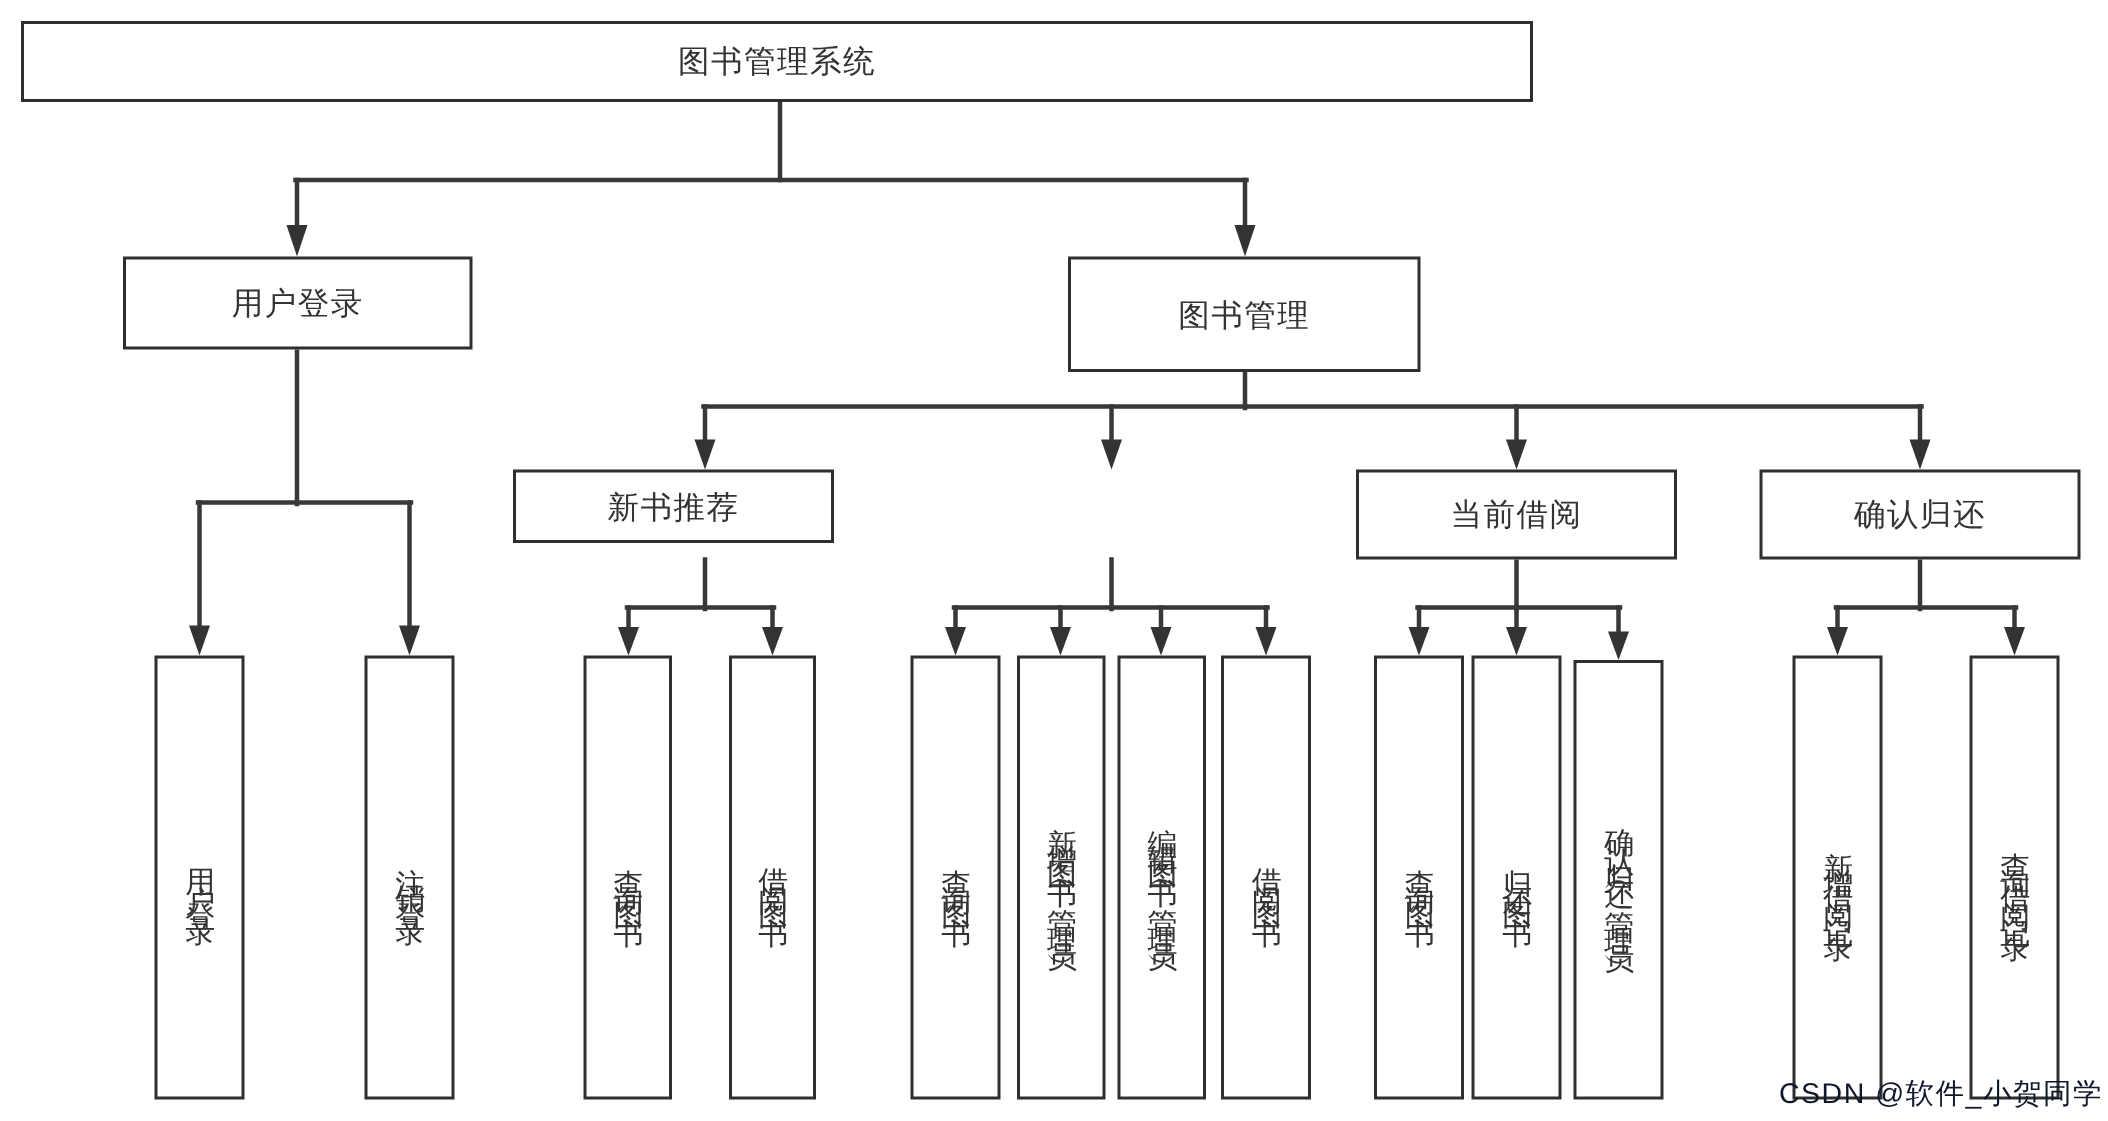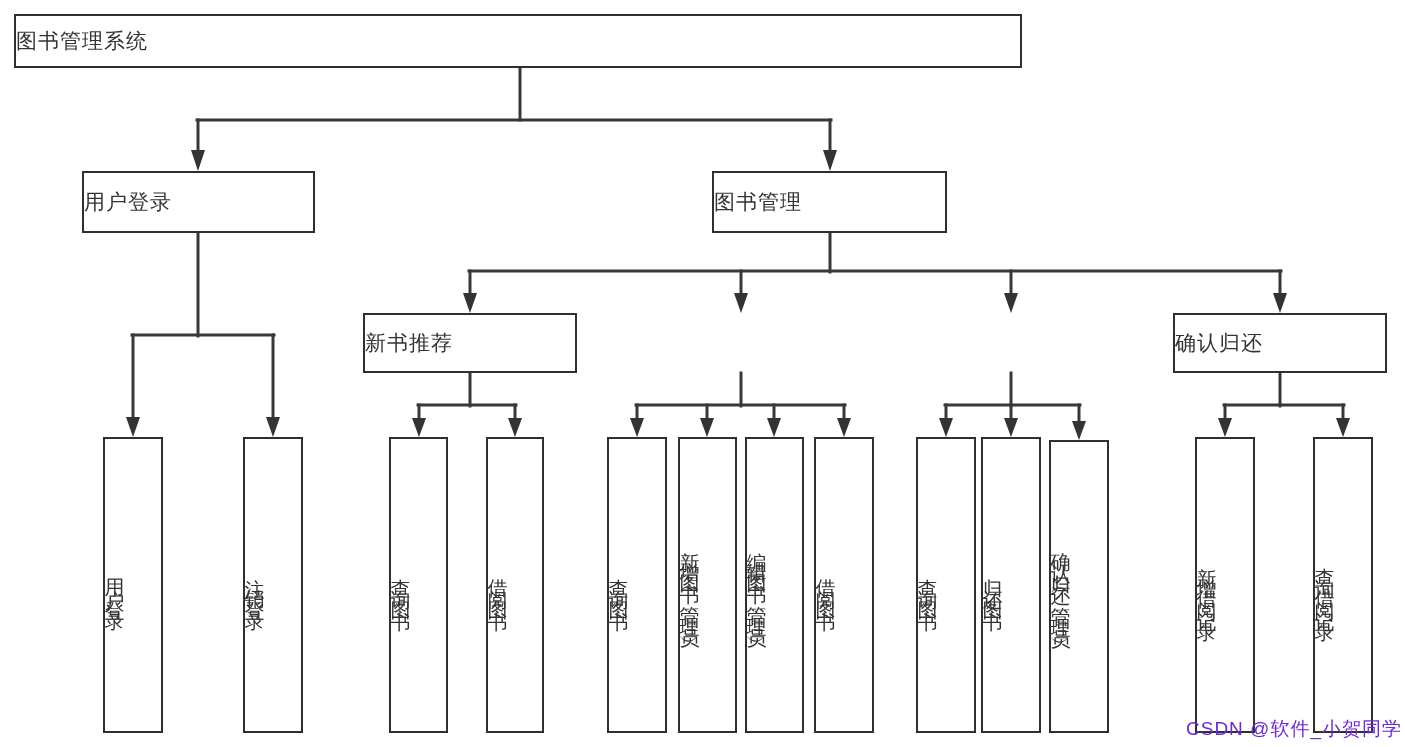--- a/index.html
+++ b/index.html
@@ -3,30 +3,30 @@
 <meta charset="utf-8">
 <style>
   html,body{margin:0;padding:0;background:#fff;}
   .stage{
     position:relative;width:1405px;height:747px;background:#ffffff;overflow:hidden;
     font-family:"Liberation Sans","DejaVu Sans",sans-serif;color:#333333;
   }
   .connectors{position:absolute;left:0;top:0;width:1405px;height:747px;}
   .node{
     position:absolute;box-sizing:border-box;background:#ffffff;
-    border:2.5px solid #2f2f2f;display:flex;align-items:center;
+    border:2.5px solid #2f2f2f;display:flex;align-items:center;justify-content:center;
   }
   .hlabel{font-size:21px;letter-spacing:1px;color:#333;white-space:nowrap;}
   .vlabel{
     writing-mode:vertical-lr;text-orientation:mixed;
     font-size:20px;line-height:1;letter-spacing:11px;color:#333;white-space:nowrap;
   }
   .watermark{
     position:absolute;left:1186px;top:716px;font-size:19px;letter-spacing:1px;
-    color:#6d28d9;white-space:nowrap;z-index:5;
+    color:#0f172a;white-space:nowrap;z-index:5;
   }
 </style>
 </head>
 <body>
 
 <div class="stage">
 
   <svg class="connectors" width="1405" height="747" viewBox="0 0 1405 747">
     <g stroke="#383838" stroke-width="3" stroke-linecap="square">
 
@@ -93,26 +93,29 @@
     </g>
   </svg>
 
   <div class="node" style="left:14px;top:14px;width:1008px;height:54px">
     <span class="hlabel">图书管理系统</span>
   </div>
 
   <div class="node" style="left:82px;top:171px;width:233px;height:62px">
     <span class="hlabel">用户登录</span>
   </div>
-  <div class="node" style="left:712px;top:171px;width:235px;height:62px">
+  <div class="node" style="left:712px;top:171px;width:235px;height:77px">
     <span class="hlabel">图书管理</span>
   </div>
 
-  <div class="node" style="left:363px;top:313px;width:214px;height:60px">
+  <div class="node" style="left:342px;top:313px;width:214px;height:49px">
     <span class="hlabel">新书推荐</span>
+  </div>
+  <div class="node" style="left:904px;top:313px;width:214px;height:60px">
+    <span class="hlabel">当前借阅</span>
   </div>
   <div class="node" style="left:1173px;top:313px;width:214px;height:60px">
     <span class="hlabel">确认归还</span>
   </div>
 
   <div class="node" style="left:103px;top:437px;width:60px;height:296px">
     <span class="vlabel">用户登录</span>
   </div>
   <div class="node" style="left:243px;top:437px;width:60px;height:296px">
     <span class="vlabel">注销登录</span>

